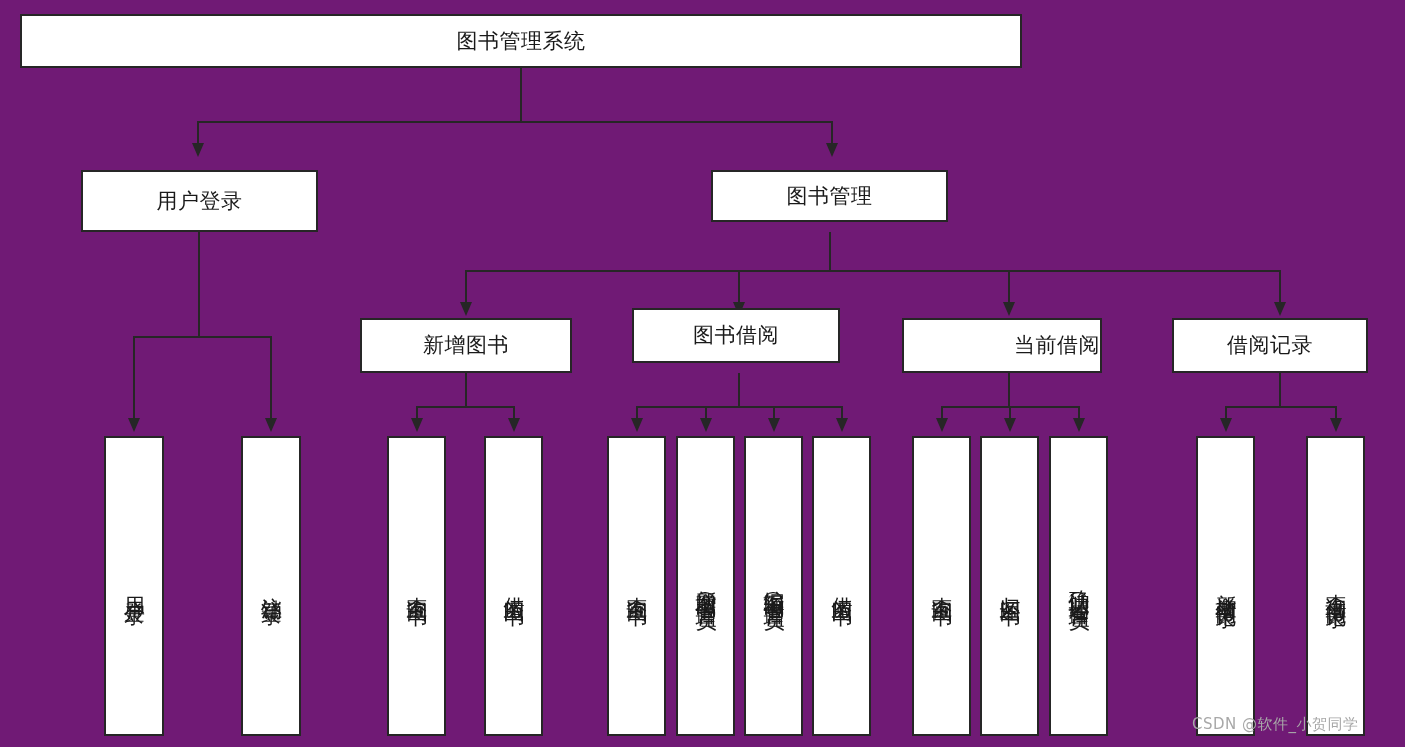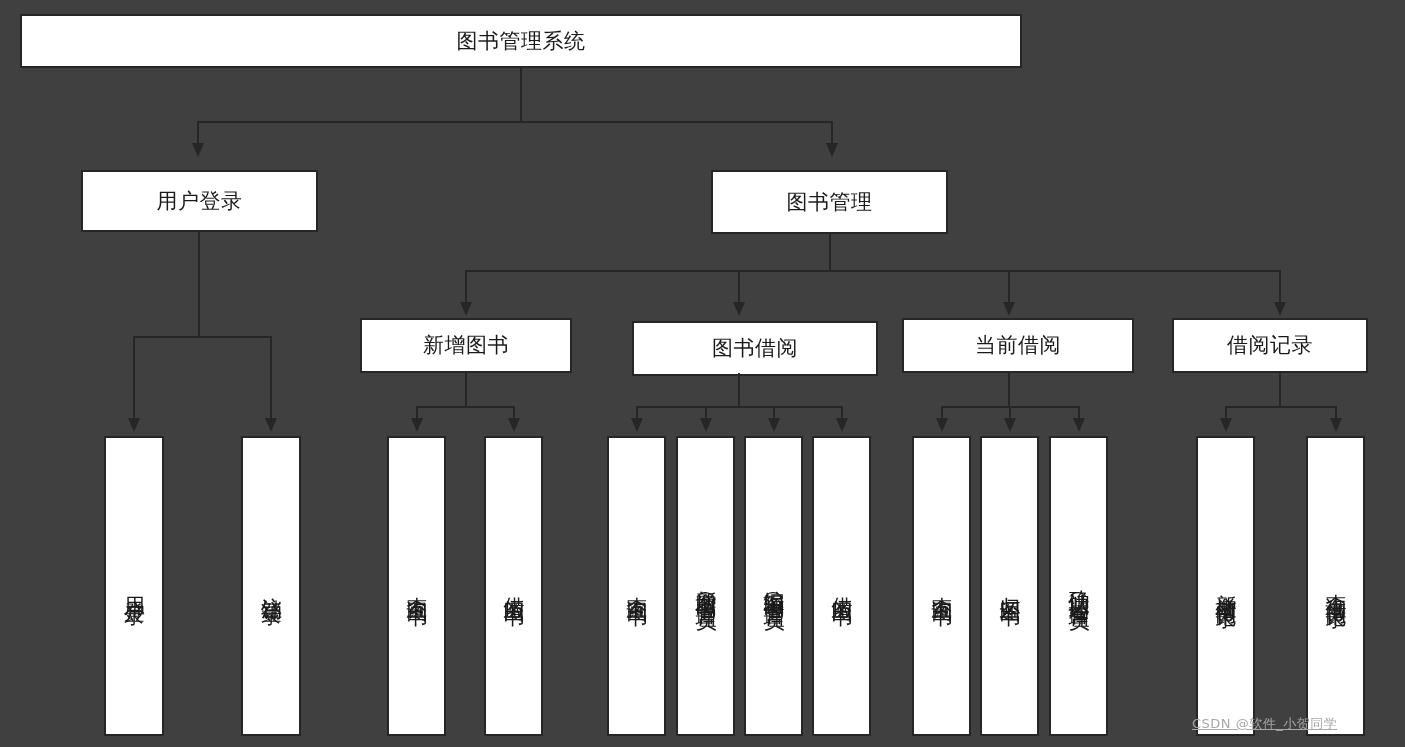--- a/index.html
+++ b/index.html
@@ -4,21 +4,21 @@
 <style>
   html, body {
     margin: 0;
     padding: 0;
     background: #ffffff;
   }
   #canvas {
     position: relative;
     width: 1405px;
     height: 747px;
-    background: #404040;
+    background: #701a75;
     font-family: "DejaVu Sans", "Liberation Sans", sans-serif;
     overflow: hidden;
   }
   .node {
     position: absolute;
     box-sizing: border-box;
     border: 2px solid #262626;
     background: #ffffff;
     display: flex;
     align-items: center;
@@ -57,25 +57,24 @@
   .arrow {
     position: absolute;
     width: 0;
     height: 0;
     border-left: 6px solid transparent;
     border-right: 6px solid transparent;
     border-top: 14px solid #262626;
   }
   .watermark {
     position: absolute;
-    font-size: 13px;
+    font-size: 15px;
     color: #a8a8a8;
     letter-spacing: 0.5px;
     white-space: nowrap;
-    text-decoration: underline;
   }
 </style>
 </head>
 <body>
 
 <div id="canvas">
 
   <div class="node" style="left:20px; top:14px; width:1002px; height:54px;">
     <span class="label">图书管理系统</span>
   </div>
@@ -84,21 +83,21 @@
   <div class="hline" style="left:197px; top:121px; width:636px;"></div>
   <div class="vline" style="left:197px; top:121px; height:24px;"></div>
   <div class="vline" style="left:831px; top:121px; height:24px;"></div>
   <div class="arrow" style="left:192px; top:143px;"></div>
   <div class="arrow" style="left:826px; top:143px;"></div>
 
   <div class="node" style="left:81px; top:170px; width:237px; height:62px;">
     <span class="label">用户登录</span>
   </div>
 
-  <div class="node" style="left:711px; top:170px; width:237px; height:64px;">
+  <div class="node" style="left:711px; top:170px; width:237px; height:52px;">
     <span class="label">图书管理</span>
   </div>
 
   <div class="vline" style="left:198px; top:232px; height:105px;"></div>
   <div class="hline" style="left:133px; top:336px; width:139px;"></div>
   <div class="vline" style="left:133px; top:336px; height:84px;"></div>
   <div class="vline" style="left:270px; top:336px; height:84px;"></div>
   <div class="arrow" style="left:128px; top:418px;"></div>
   <div class="arrow" style="left:265px; top:418px;"></div>
 
@@ -116,24 +115,24 @@
   <div class="vline" style="left:1008px; top:270px; height:34px;"></div>
   <div class="vline" style="left:1279px; top:270px; height:34px;"></div>
   <div class="arrow" style="left:460px; top:302px;"></div>
   <div class="arrow" style="left:733px; top:302px;"></div>
   <div class="arrow" style="left:1003px; top:302px;"></div>
   <div class="arrow" style="left:1274px; top:302px;"></div>
 
   <div class="node" style="left:360px; top:318px; width:212px; height:55px;">
     <span class="label">新增图书</span>
   </div>
-  <div class="node" style="left:632px; top:321px; width:246px; height:55px;">
+  <div class="node" style="left:632px; top:308px; width:208px; height:55px;">
     <span class="label">图书借阅</span>
   </div>
-  <div class="node" style="left:902px; top:318px; width:232px; height:55px;">
+  <div class="node" style="left:902px; top:318px; width:200px; height:55px;justify-content:flex-end;">
     <span class="label">当前借阅</span>
   </div>
   <div class="node" style="left:1172px; top:318px; width:196px; height:55px;">
     <span class="label">借阅记录</span>
   </div>
 
   <div class="vline" style="left:465px; top:373px; height:35px;"></div>
   <div class="hline" style="left:416px; top:406px; width:99px;"></div>
   <div class="vline" style="left:416px; top:406px; height:14px;"></div>
   <div class="vline" style="left:513px; top:406px; height:14px;"></div>

